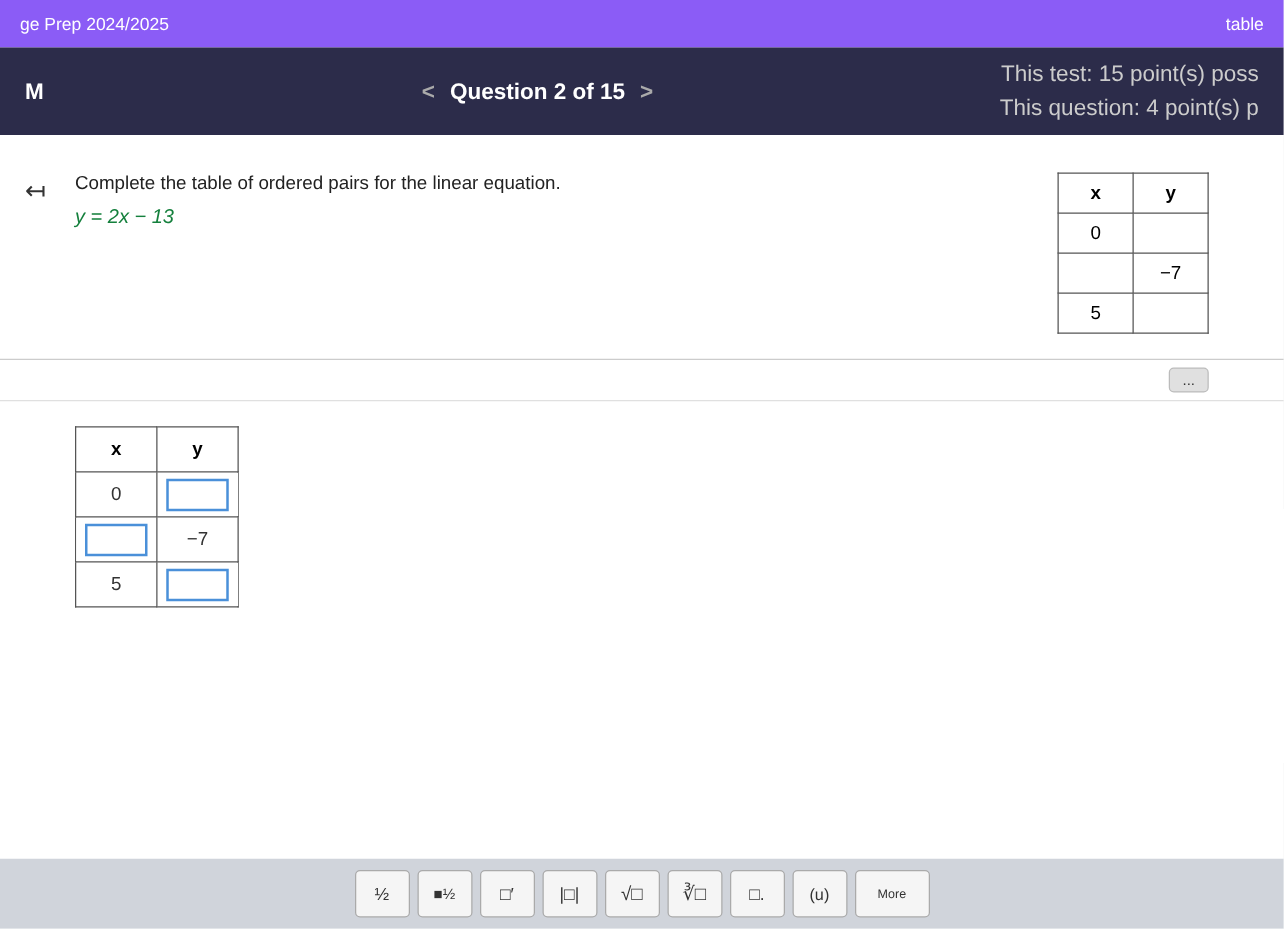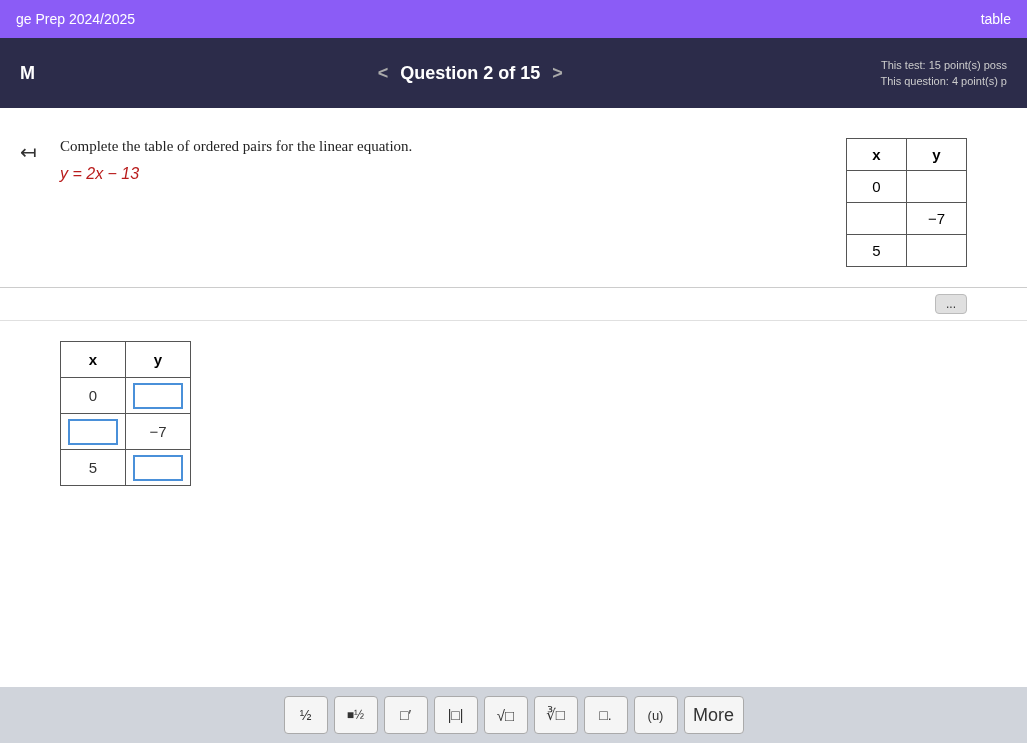--- a/index.html
+++ b/index.html
@@ -48,21 +48,21 @@
       font-weight: bold;
       color: white;
     }
     .header-center .nav-arrow {
       cursor: pointer;
       font-size: 18px;
       color: #aaa;
     }
     .header-right {
       text-align: right;
-      font-size: 11px;
+      font-size: 18px;
       color: #ccc;
       line-height: 1.5;
     }
 
     
     .main-content {
       background: white;
       margin: 0;
       padding: 0;
       display: flex;
@@ -90,26 +90,25 @@
       color: #333;
     }
 
     .question-text-area {
       flex: 1;
     }
     .question-instruction {
       font-size: 15px;
       margin-bottom: 10px;
       color: #222;
-      font-family: Liberation Serif, serif;
     }
     .equation {
       font-size: 16px;
       font-style: italic;
-      color: #b91c1c;
+      color: #15803d;
       margin-top: 4px;
     }
 
     
     .q-table {
       border-collapse: collapse;
       font-size: 15px;
     }
     .q-table th, .q-table td {
       border: 1px solid #555;
@@ -201,21 +200,21 @@
       height: 38px;
       display: flex;
       align-items: center;
       justify-content: center;
       cursor: pointer;
       font-size: 16px;
       color: #333;
     }
     .toolbar-btn.more {
       width: 60px;
-      font-size: 18px;
+      font-size: 10px;
       font-weight: 500;
     }
   </style>
 </head>
 <body>
 
 <div class="top-bar">
   <span>ge Prep 2024/2025</span>
   <span>table</span>
 </div>

